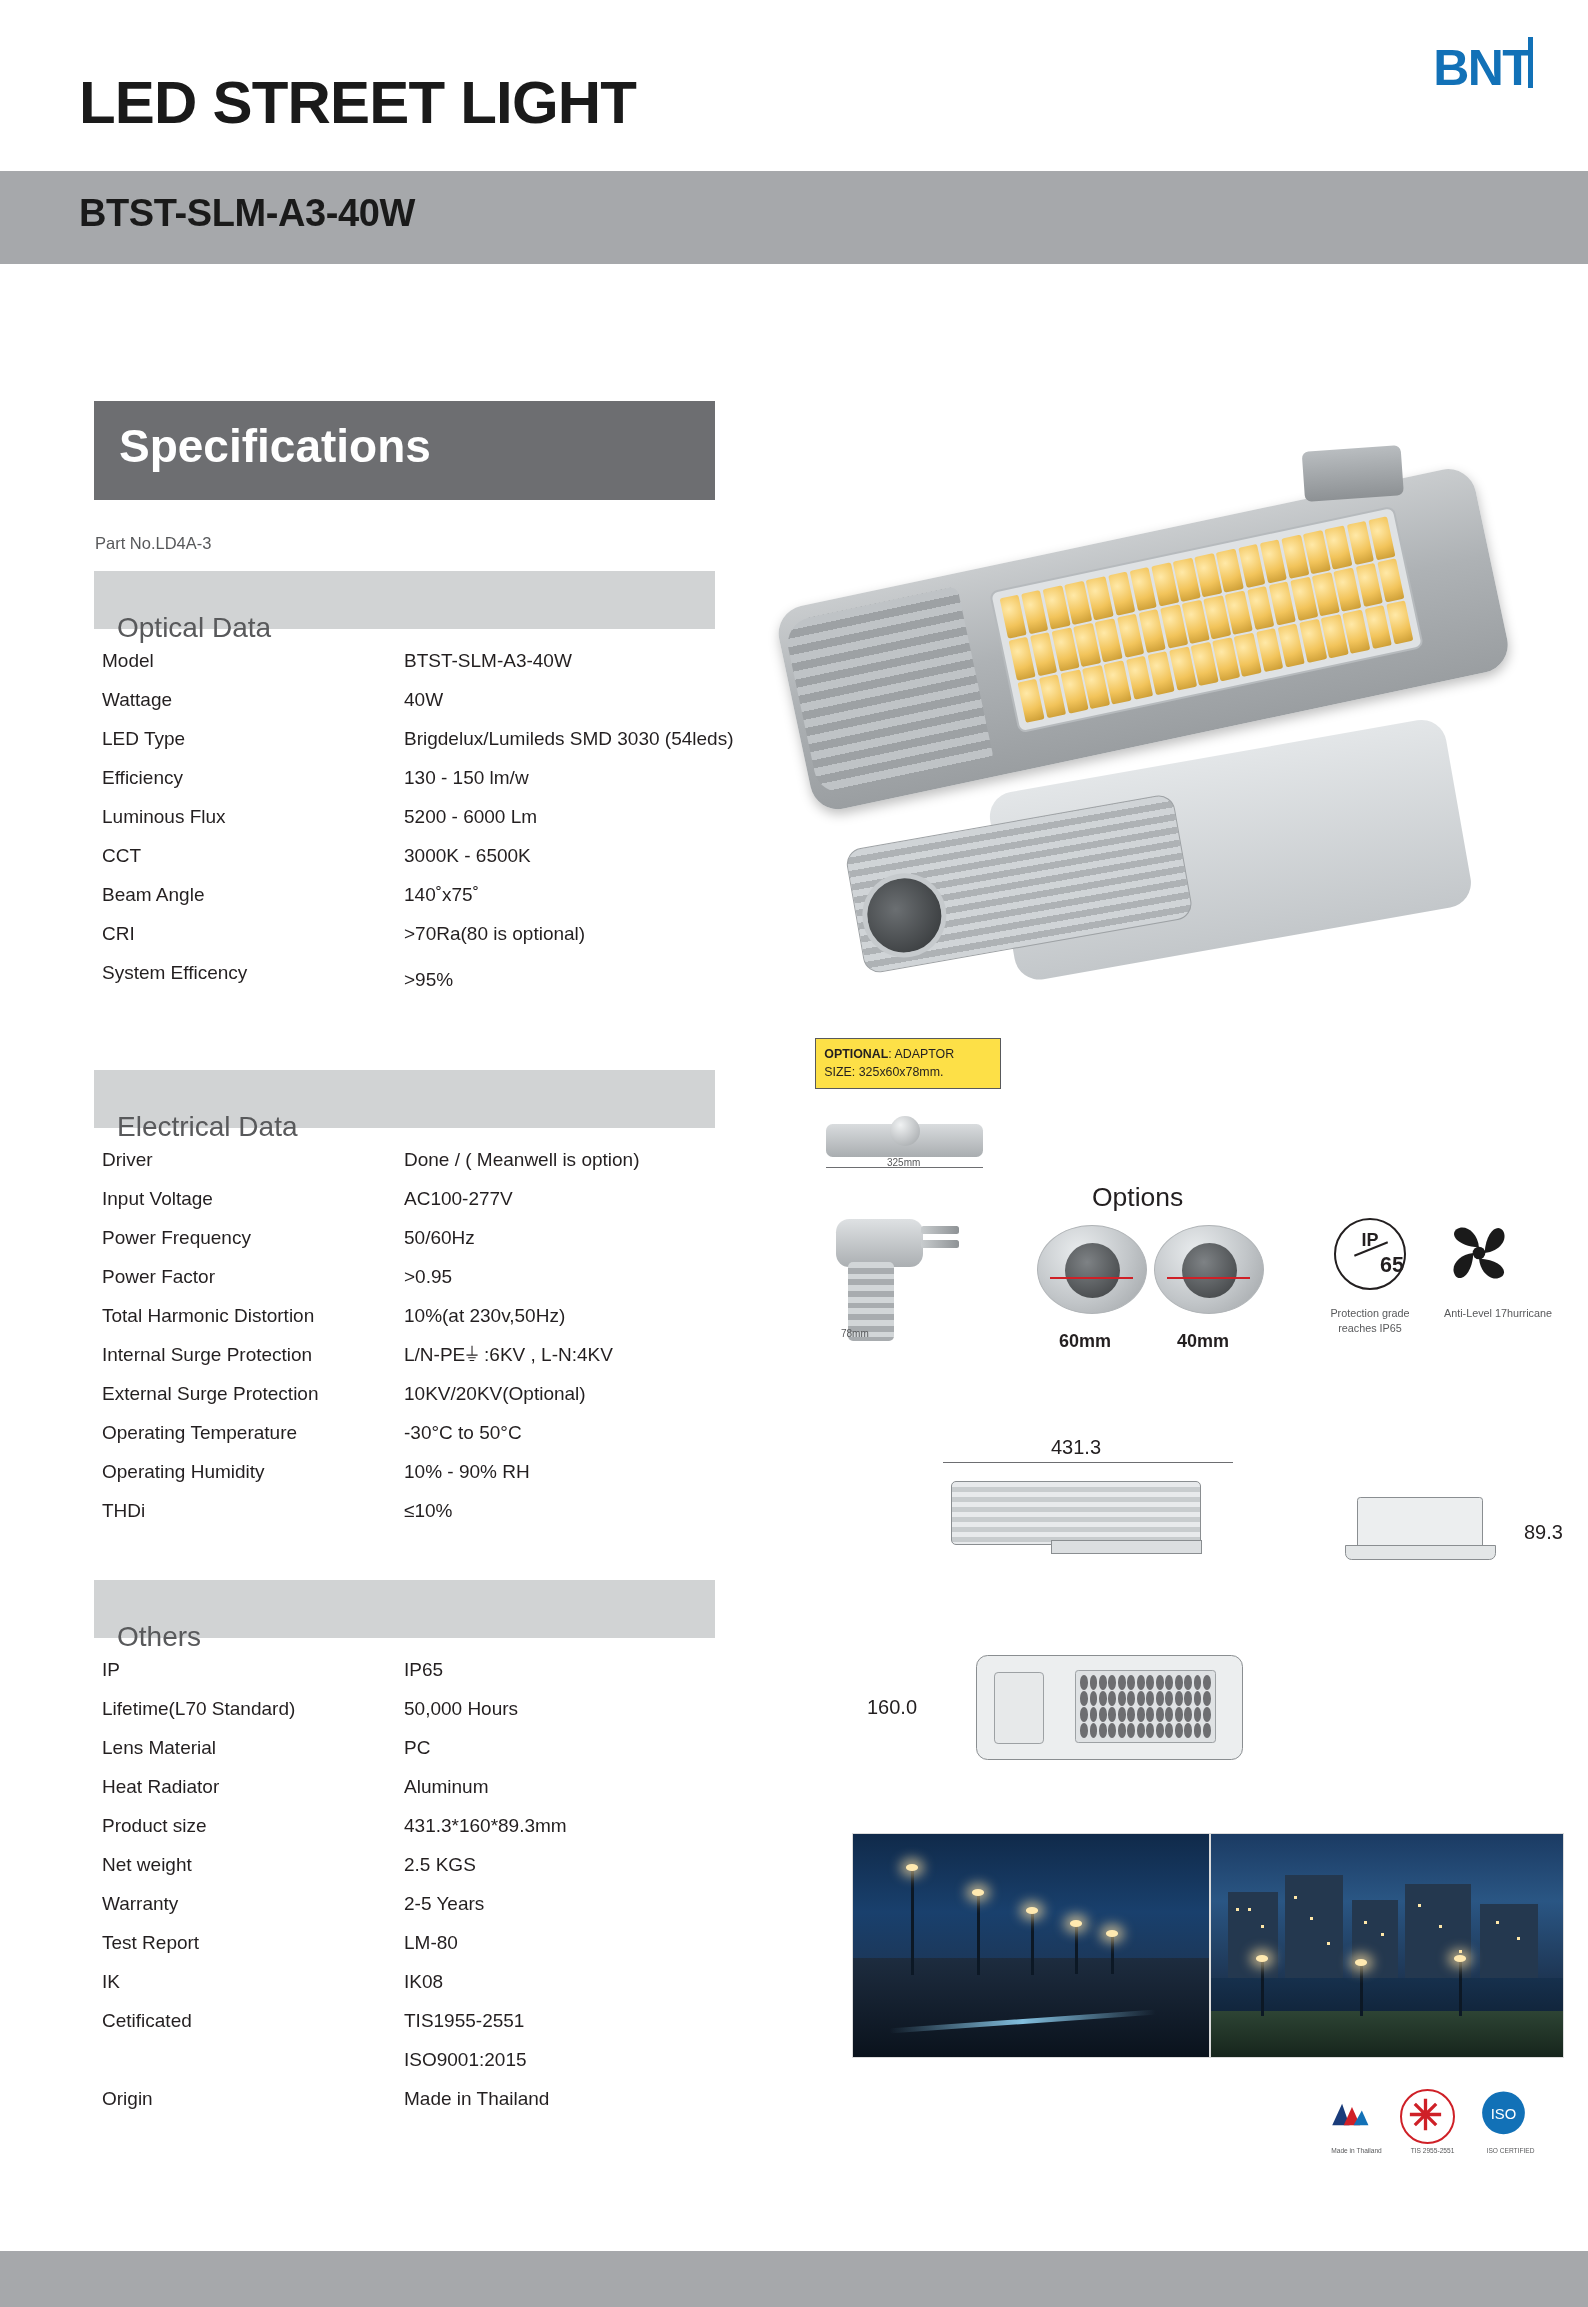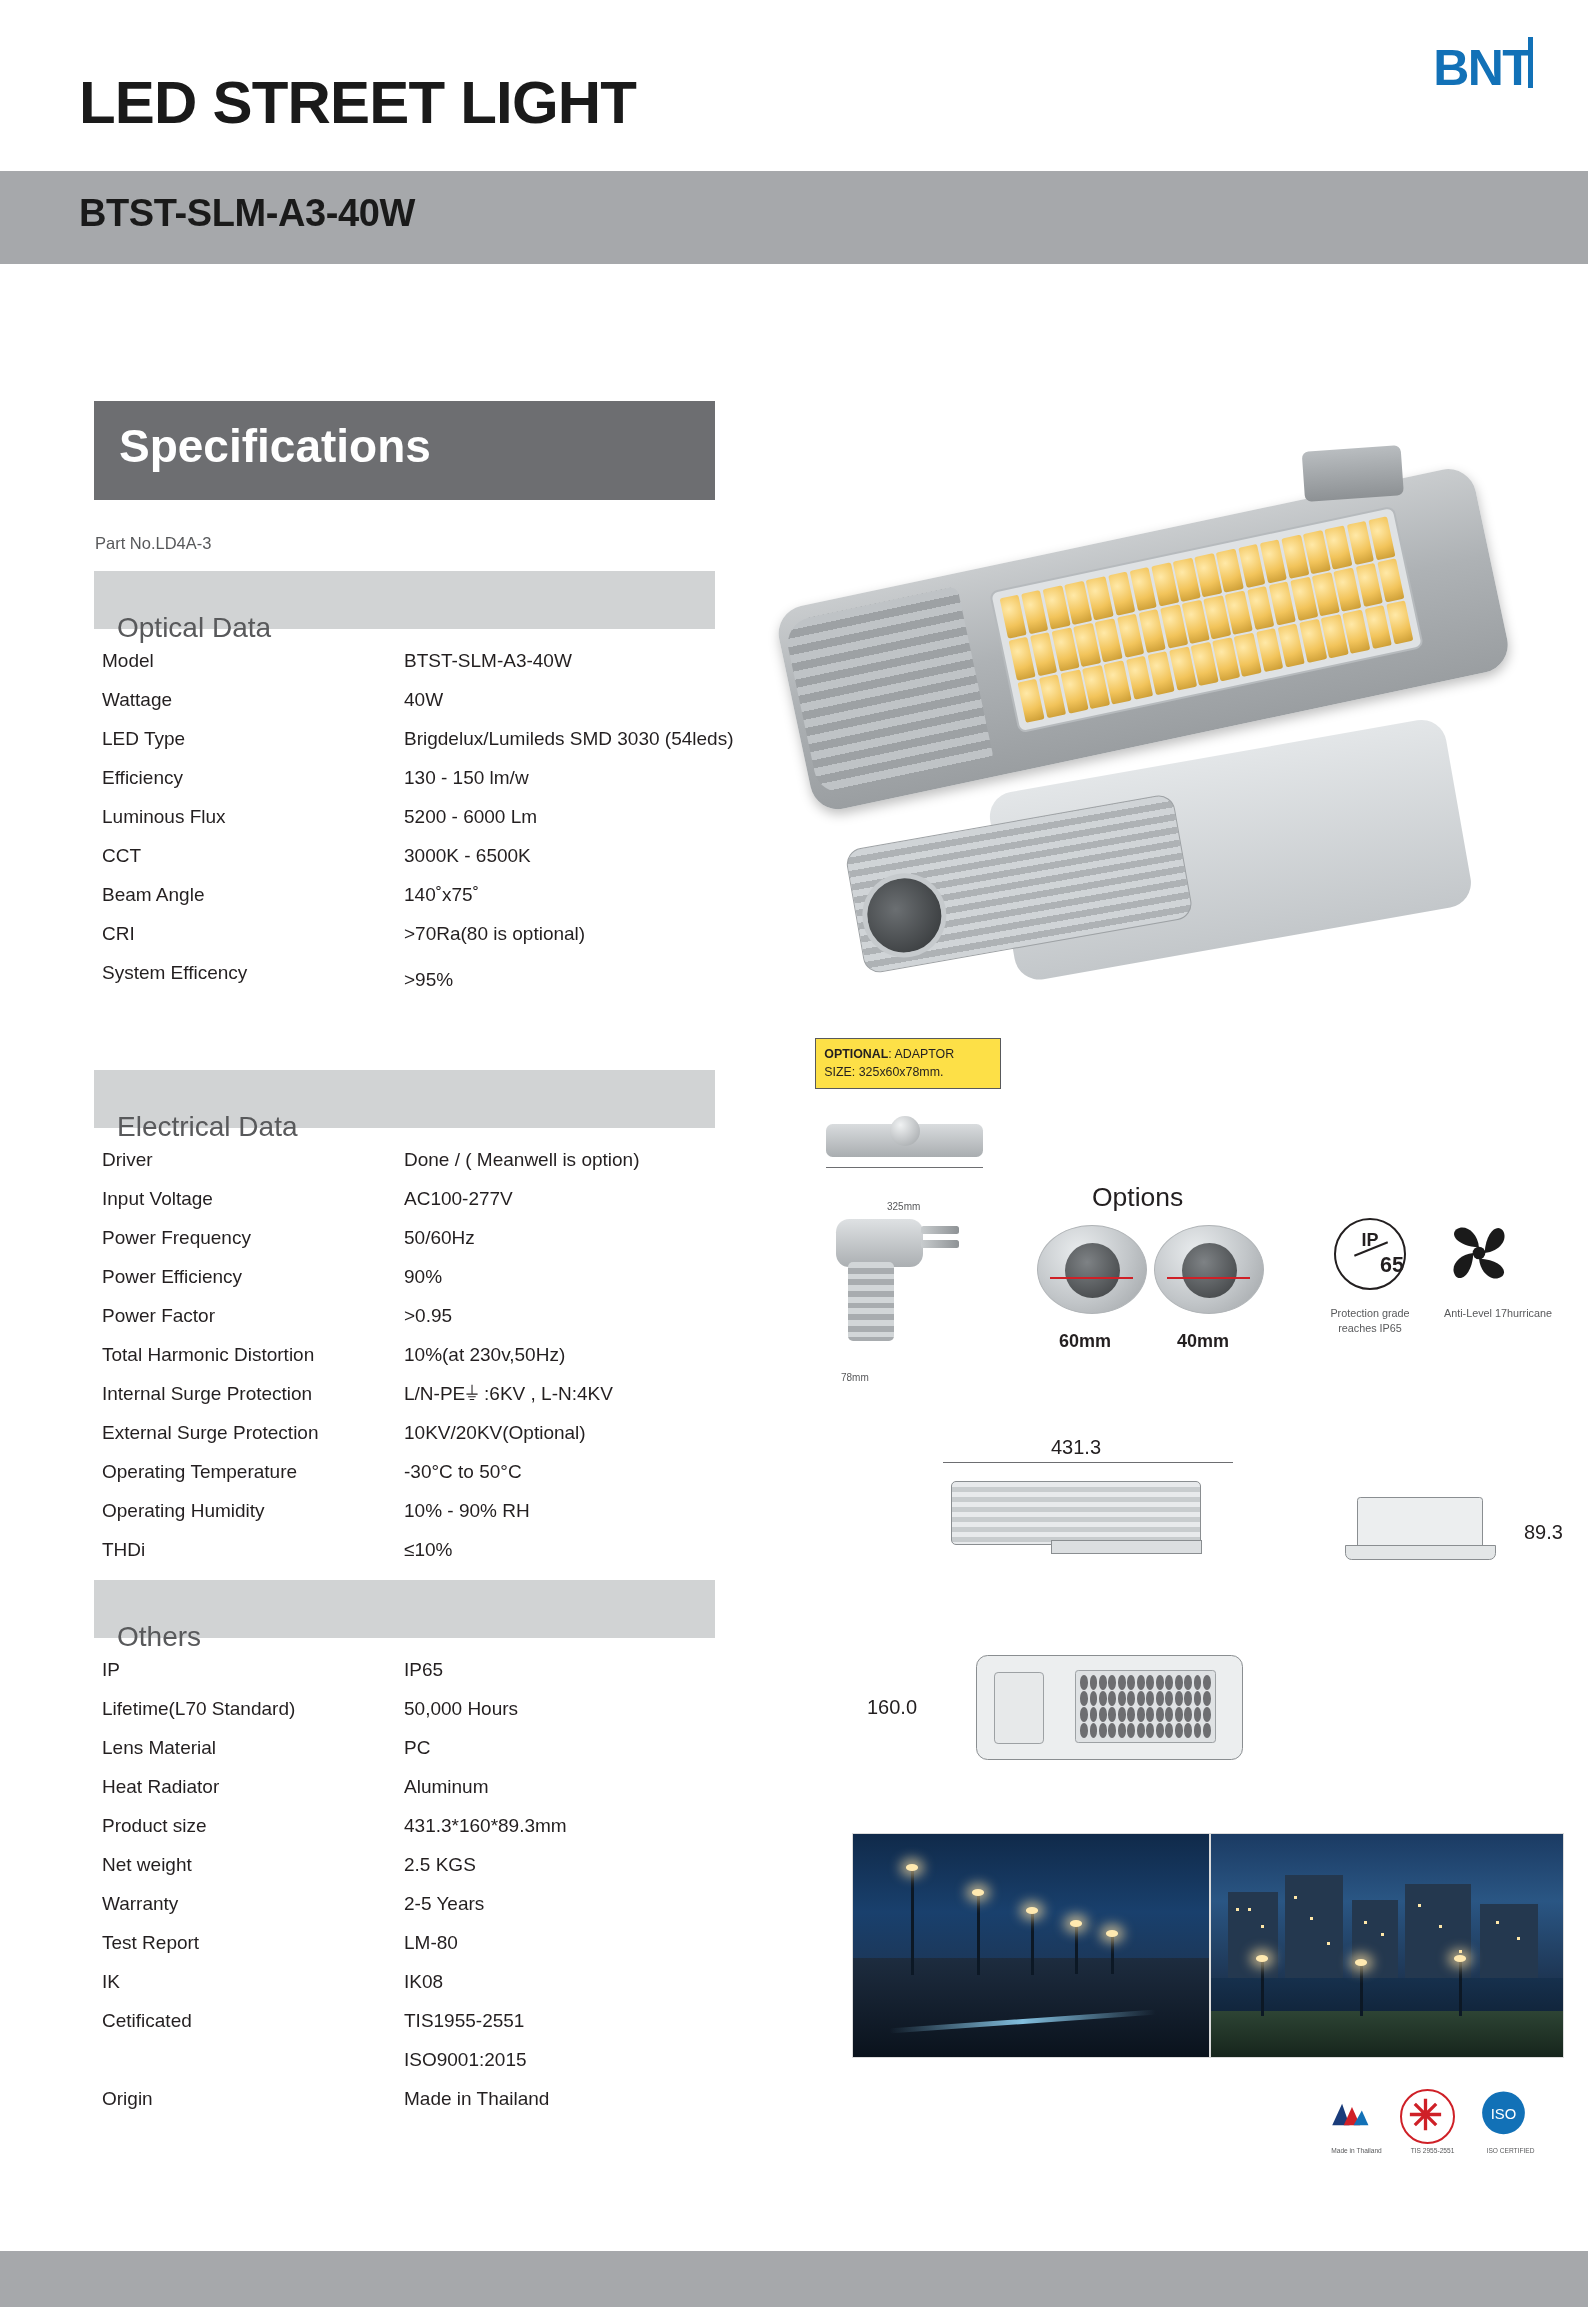--- a/index.html
+++ b/index.html
@@ -276,21 +276,20 @@
   }
   .dim-line-h {
     position: absolute;
     height: 0.8px;
     background: #6d6e71;
   }
   .dim-text {
     position: absolute;
     font-size: 10px;
     color: #58595b;
-    margin-top: 44px;
   }
 
   .adaptor2 {
     position: absolute;
     left: 823px;
     top: 1204px;
     width: 174px;
     height: 141px;
   }
   .a2-col {
@@ -670,24 +669,20 @@
       <div class="spec-label">Driver</div>
       <div class="spec-value">Done / ( Meanwell is option)</div>
     </div>
     <div class="spec-row">
       <div class="spec-label">Input Voltage</div>
       <div class="spec-value">AC100-277V</div>
     </div>
     <div class="spec-row">
       <div class="spec-label">Power Frequency</div>
       <div class="spec-value">50/60Hz</div>
-    </div>
-    <div class="spec-row">
-      <div class="spec-label">Power Efficiency</div>
-      <div class="spec-value">90%</div>
     </div>
     <div class="spec-row">
       <div class="spec-label">Power Factor</div>
       <div class="spec-value">&gt;0.95</div>
     </div>
     <div class="spec-row">
       <div class="spec-label">Total Harmonic Distortion</div>
       <div class="spec-value">10%(at 230v,50Hz)</div>
     </div>
     <div class="spec-row">

